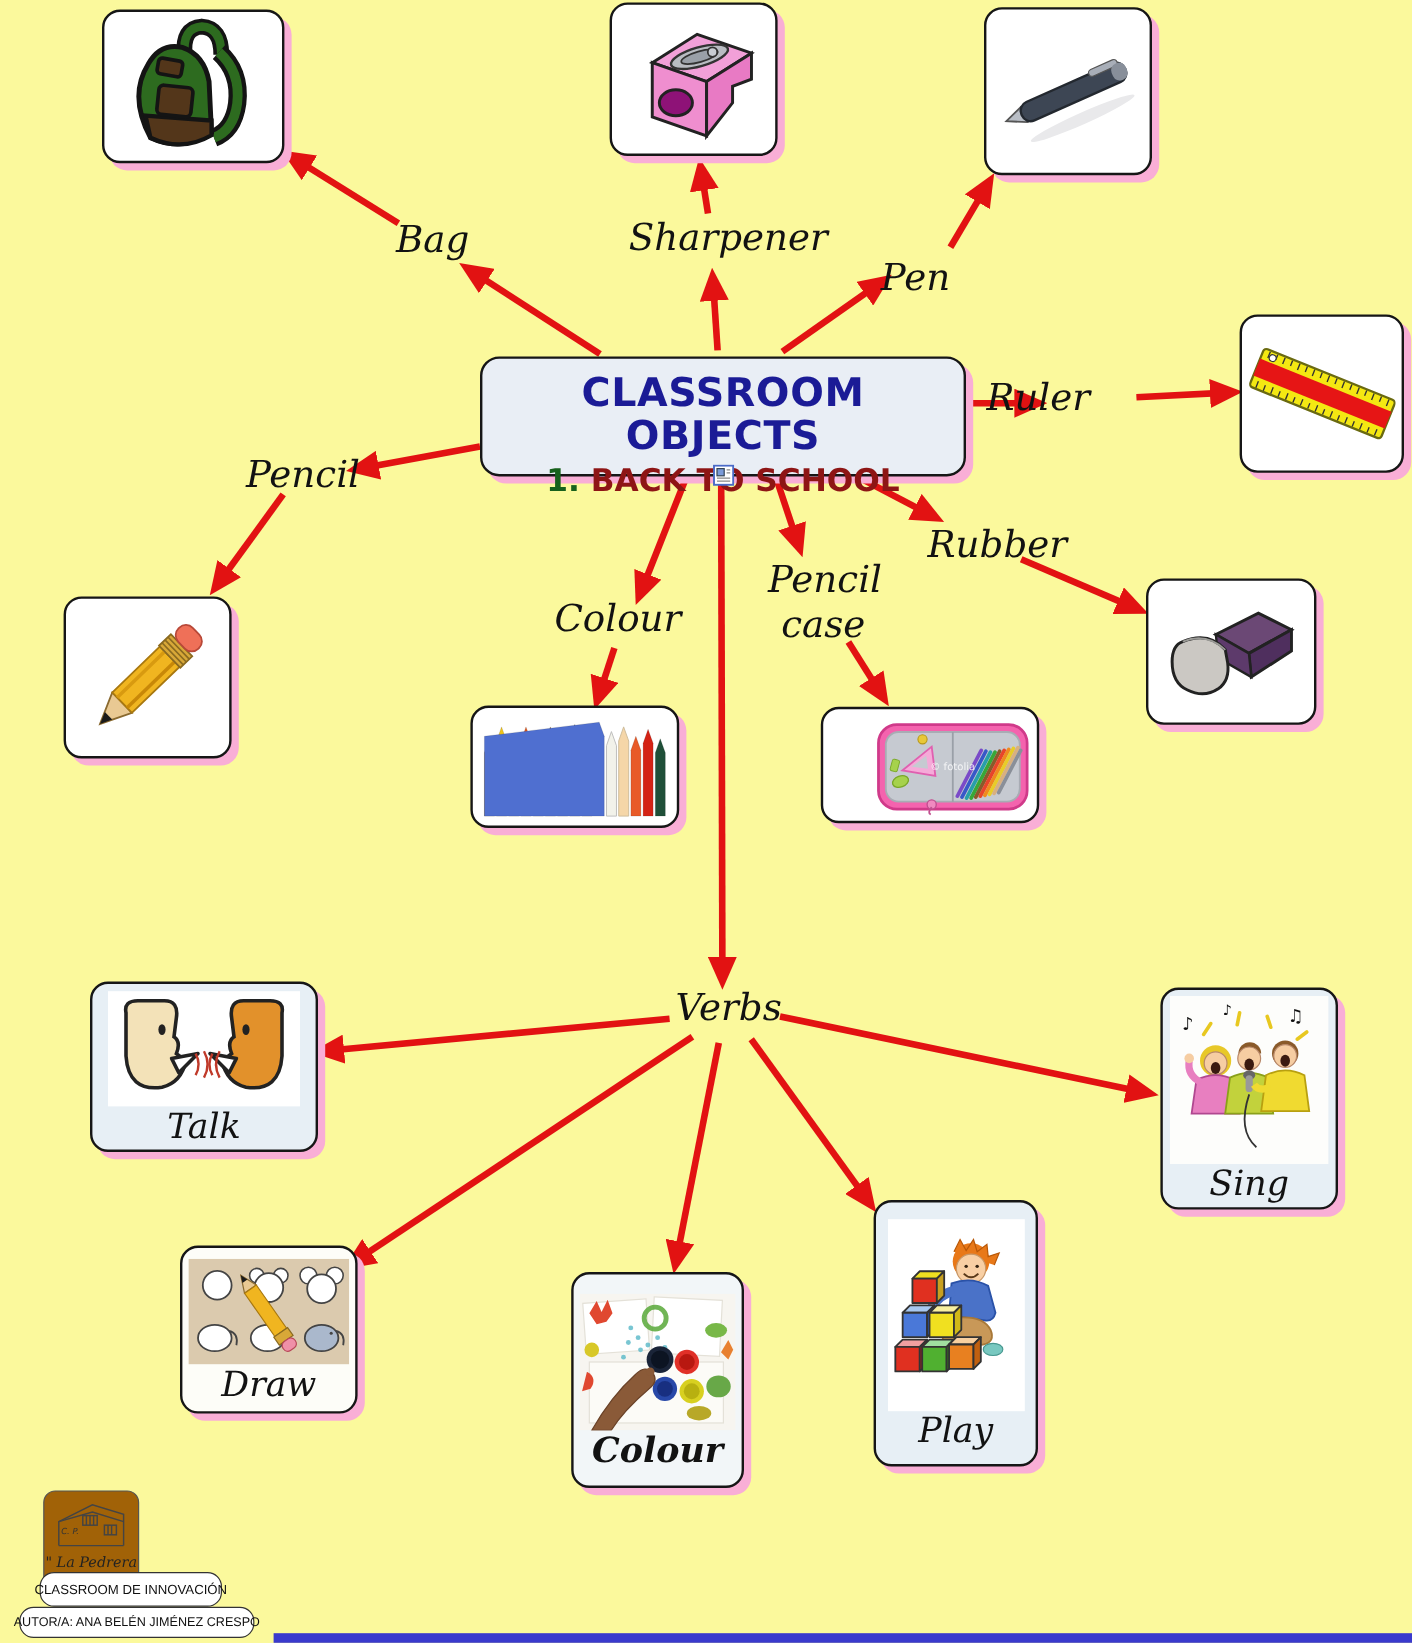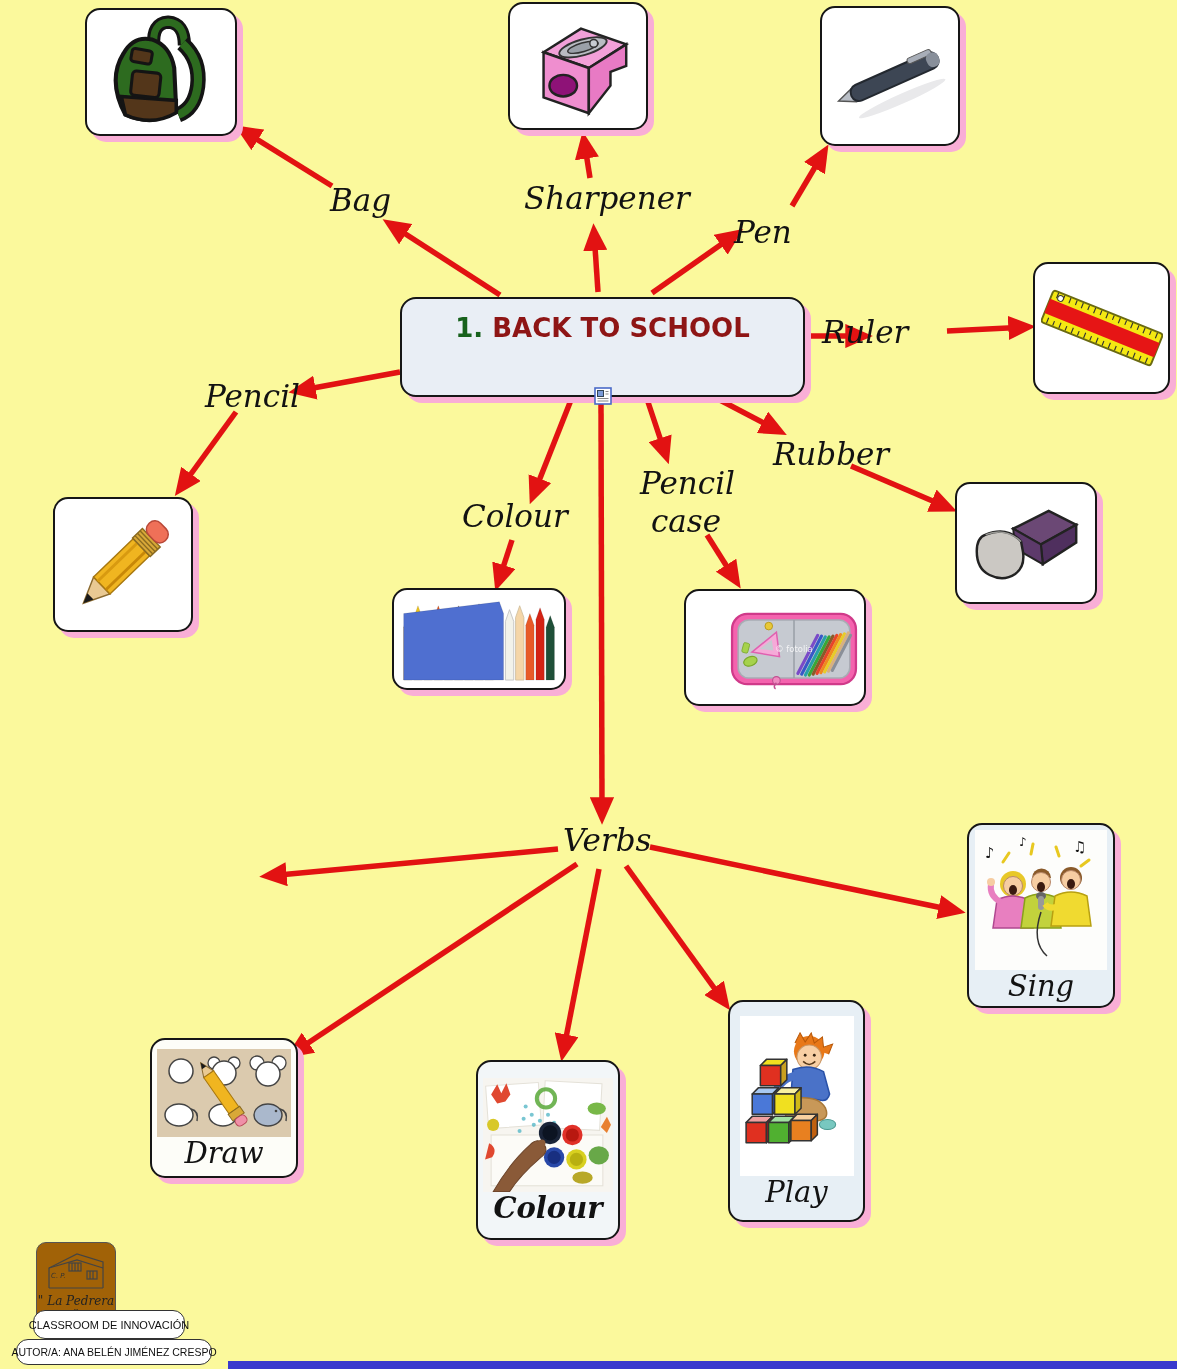--- a/index.html
+++ b/index.html
@@ -64,20 +64,21 @@
       <line x1="601" y1="400" x2="602" y2="816"></line>
       <line x1="558" y1="849" x2="268" y2="876"></line>
       <line x1="650" y1="847" x2="957" y2="911"></line>
       <line x1="577" y1="864" x2="293" y2="1053"></line>
       <line x1="599" y1="869" x2="563" y2="1053"></line>
       <line x1="626" y1="866" x2="725" y2="1003"></line>
     </g>
   </svg>
 
   <div class="central">
+    <div class="t1">CLASSROOM OBJECTS</div>
     <div class="t2"><span class="num">1.</span><span class="sub"> BACK TO SCHOOL</span></div>
   </div>
   <svg class="noteicon" viewBox="0 0 18 18">
     <rect x="1" y="1" width="16" height="16" fill="#ffffff" stroke="#4a6ac8" stroke-width="1.6"></rect>
     <rect x="3.5" y="3.5" width="6" height="6" fill="#7a9ad8" stroke="#345"></rect>
     <path d="M11.5,4.5 h3 M11.5,7 h3 M3.5,11.5 h11 M3.5,14 h11" stroke="#888" stroke-width="1.1"></path>
   </svg>
 
   <div class="maplabel" style="left:330px;top:182px;">Bag</div>
   <div class="maplabel" style="left:524px;top:180px;">Sharpener</div>
@@ -181,21 +182,21 @@
         <path d="M101.8,8 L106.1,20 V88 H93.6+4 V20 Z" fill="#4f6fd0"></path>
         <path d="M112.2,16 L116.5,28 V88 H108 V28 Z" fill="#f2f2ea" stroke="#bbbbbb"></path>
         <path d="M122.6,12 L126.9,24 V88 H118.4 V24 Z" fill="#f5d6a8" stroke="#ccbb99"></path>
         <path d="M133,20 L137.3,32 V88 H128.8 V32 Z" fill="#e85a28"></path>
         <path d="M143.4,14 L147.7,26 V88 H139.2 V26 Z" fill="#d42315"></path>
         <path d="M153.8,22 L158.1,34 V88 H149.6 V34 Z" fill="#1f4f38"></path>
       </g>
     </svg>
   </div>
 
-  <div class="card" style="left:684px;top:589px;width:182px;height:117px;padding-left:43px;">
+  <div class="card" style="left:684px;top:589px;width:182px;height:97px;padding-left:43px;">
     <svg width="170" height="105" viewBox="0 0 170 108">
       <rect x="4" y="10" width="162" height="92" rx="20" fill="#f463ae" stroke="#d03a8a" stroke-width="3"></rect>
       <rect x="12" y="18" width="146" height="76" rx="14" fill="#c6cad1" stroke="#a8acb4" stroke-width="2"></rect>
       <line x1="85" y1="18" x2="85" y2="94" stroke="#9aa0a8" stroke-width="2"></line>
       <polygon points="30,60 62,34 66,66" fill="#f5aad8" stroke="#e060b0" stroke-width="2"></polygon>
       <polygon points="40,56 56,44 58,58" fill="#c6cad1"></polygon>
       <ellipse cx="28" cy="72" rx="9" ry="6" transform="rotate(-20 28 72)" fill="#a6d24c" stroke="#7aa82a" stroke-width="1.5"></ellipse>
       <rect x="18" y="48" width="8" height="13" rx="2" transform="rotate(15 22 54)" fill="#a6d24c" stroke="#7aa82a"></rect>
       <circle cx="52" cy="26" r="5" fill="#e8c838" stroke="#b89818" stroke-width="1.2"></circle>
       <g stroke-width="4" stroke-linecap="round">
@@ -209,20 +210,37 @@
         <line x1="125" y1="86" x2="151" y2="36" stroke="#e8cc28"></line>
         <line x1="130" y1="85" x2="156" y2="35" stroke="#d8b080"></line>
         <line x1="135" y1="84" x2="159" y2="38" stroke="#8a8f98"></line>
       </g>
       <circle cx="62" cy="97" r="5" fill="#f08ac0" stroke="#c05090" stroke-width="1.5"></circle>
       <path d="M62,100 q-5,6 -1,8" fill="none" stroke="#c05090" stroke-width="2"></path>
       <text x="85" y="60" font-size="11" fill="#ffffff" opacity="0.8" text-anchor="middle">© fotolia</text>
     </svg>
   </div>
 
+  <div class="card vcard" style="left:75px;top:818px;width:190px;height:142px;">
+    <svg width="160" height="96" viewBox="0 0 158 96" style="background:#fff">
+      <path d="M14,18 Q12,8 24,8 L46,8 Q58,8 56,22 L54,38 Q60,42 56,52 L64,58 Q60,76 44,80 Q16,84 14,54 Z" fill="#f3e2b8" stroke="#222" stroke-width="3"></path>
+      <ellipse cx="44" cy="32" rx="3" ry="4.5" fill="#222"></ellipse>
+      <path d="M52,56 L74,52 L58,68 Z" fill="#fff" stroke="#222" stroke-width="3" stroke-linejoin="round"></path>
+      <path d="M144,18 Q146,8 134,8 L112,8 Q100,8 102,22 L104,38 Q98,42 102,52 L94,58 Q98,76 114,80 Q142,84 144,54 Z" fill="#e2912b" stroke="#222" stroke-width="3"></path>
+      <ellipse cx="114" cy="32" rx="3" ry="4.5" fill="#222"></ellipse>
+      <path d="M106,56 L84,52 L100,68 Z" fill="#fff" stroke="#222" stroke-width="3" stroke-linejoin="round"></path>
+      <g stroke="#c03a2a" fill="none" stroke-width="2">
+        <path d="M72,52 q5,9 0,18"></path>
+        <path d="M79,50 q6,11 0,22"></path>
+        <path d="M86,52 q-5,9 0,18"></path>
+        <path d="M92,50 q-6,11 0,22"></path>
+      </g>
+    </svg>
+    <div class="vlabel">Talk</div>
+  </div>
 
   <div class="card vcard" style="left:967px;top:823px;width:148px;height:185px;">
     <svg width="132" height="140" viewBox="0 0 132 140" style="background:#fdfdfb">
       <text x="10" y="28" font-size="15" fill="#111">♪</text>
       <text x="98" y="22" font-size="15" fill="#111">♫</text>
       <text x="44" y="16" font-size="12" fill="#111">♪</text>
       <g stroke="#e8c820" stroke-width="3" stroke-linecap="round">
         <path d="M28,32 l6,-9"></path>
           <path d="M56,24 l2,-10"></path>
           <path d="M84,26 l-3,-9"></path>

